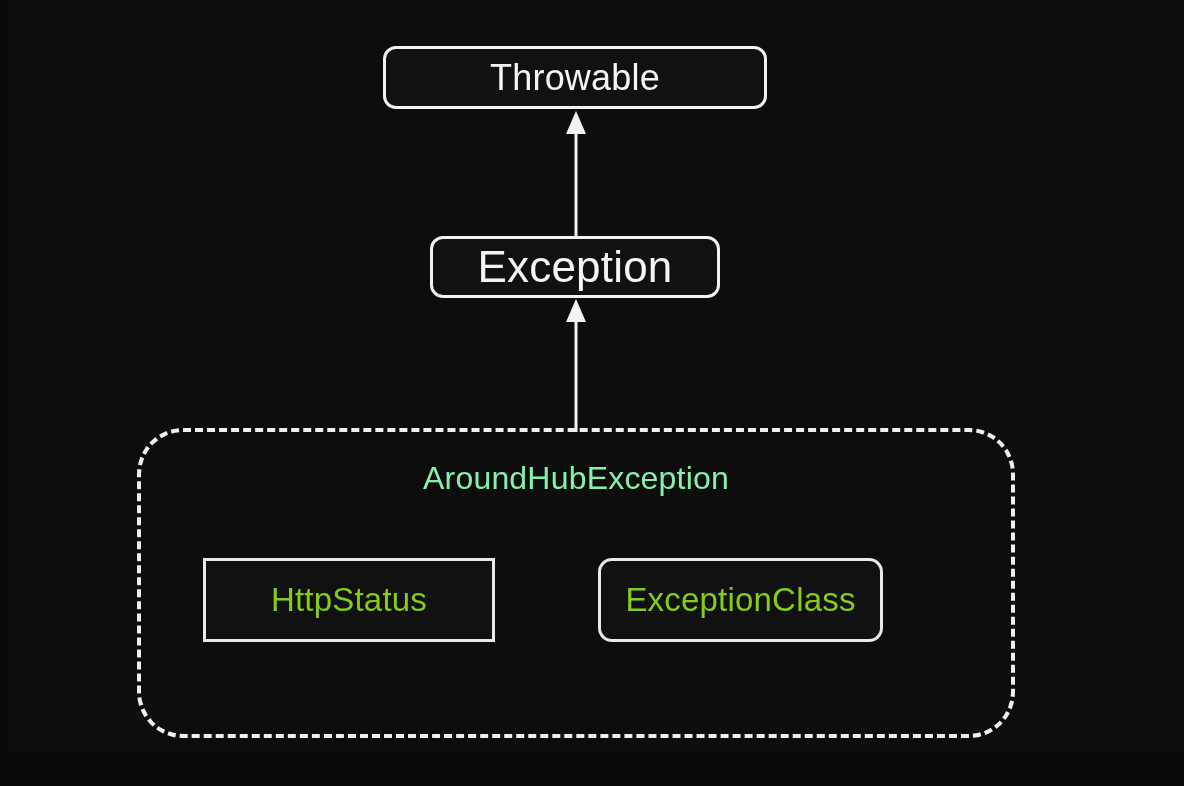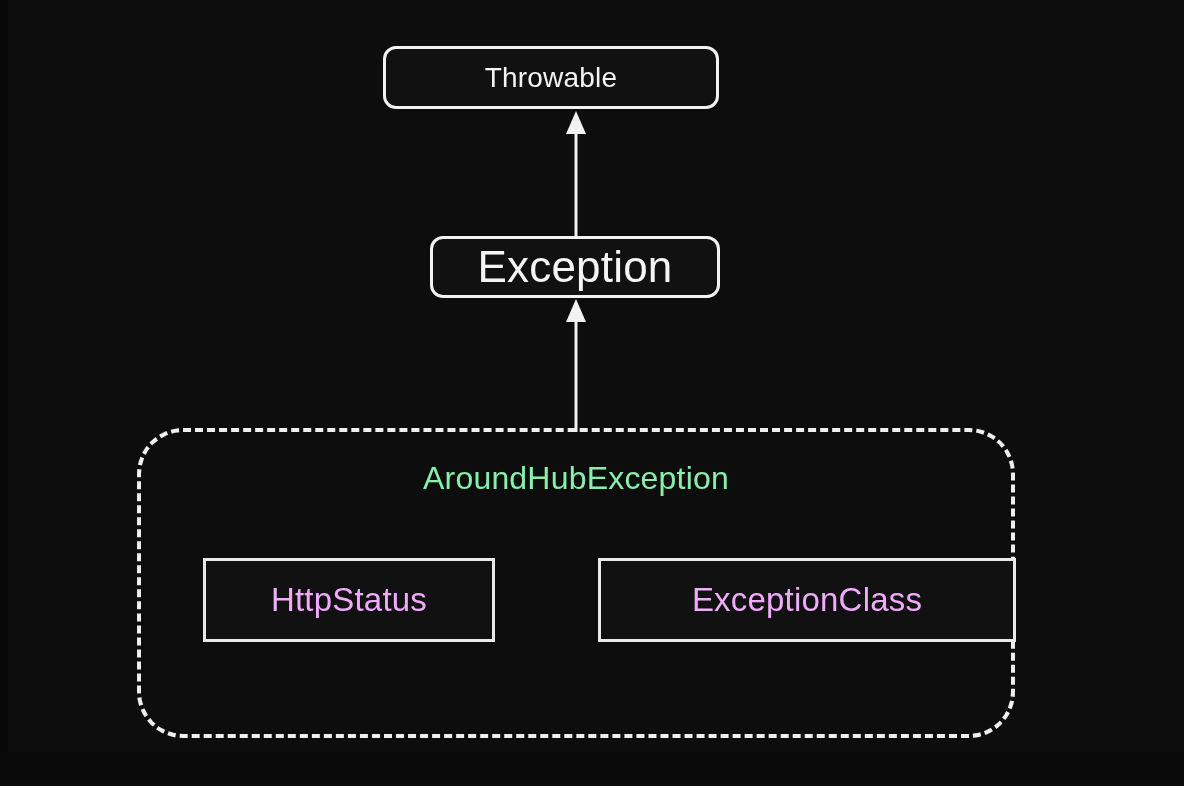--- a/index.html
+++ b/index.html
@@ -42,23 +42,23 @@
     letter-spacing: 0.2px;
   }
   .node-label {
     display: block;
     white-space: nowrap;
   }
 
   #node-throwable {
     left: 383px;
     top: 46px;
-    width: 336px;
+    width: 384px;
     height: 63px;
-    font-size: 28px;
+    font-size: 36px;
   }
   #node-exception {
     left: 430px;
     top: 236px;
     width: 290px;
     height: 62px;
     font-size: 44px;
   }
 
   
@@ -91,35 +91,36 @@
 
   .field-box {
     position: absolute;
     box-sizing: border-box;
     border: 3px solid #e9e9e9;
     border-radius: 0;
     background: #111111;
     display: flex;
     align-items: center;
     justify-content: center;
-    color: #f0abfc;
+    color: #84cc16;
     font-size: 33px;
     letter-spacing: 0.2px;
   }
   #field-httpstatus {
     left: 203px;
     top: 558px;
     width: 292px;
     height: 84px;
   }
   #field-exceptionclass {
     left: 598px;
     top: 558px;
-    width: 418px;
+    width: 285px;
     height: 84px;
+    border-radius: 14px;
   }
 </style>
 </head>
 <body>
 
 <div id="stage">
 
   <div class="edge-band-left"></div>
   <div class="edge-band-bottom"></div>
 

